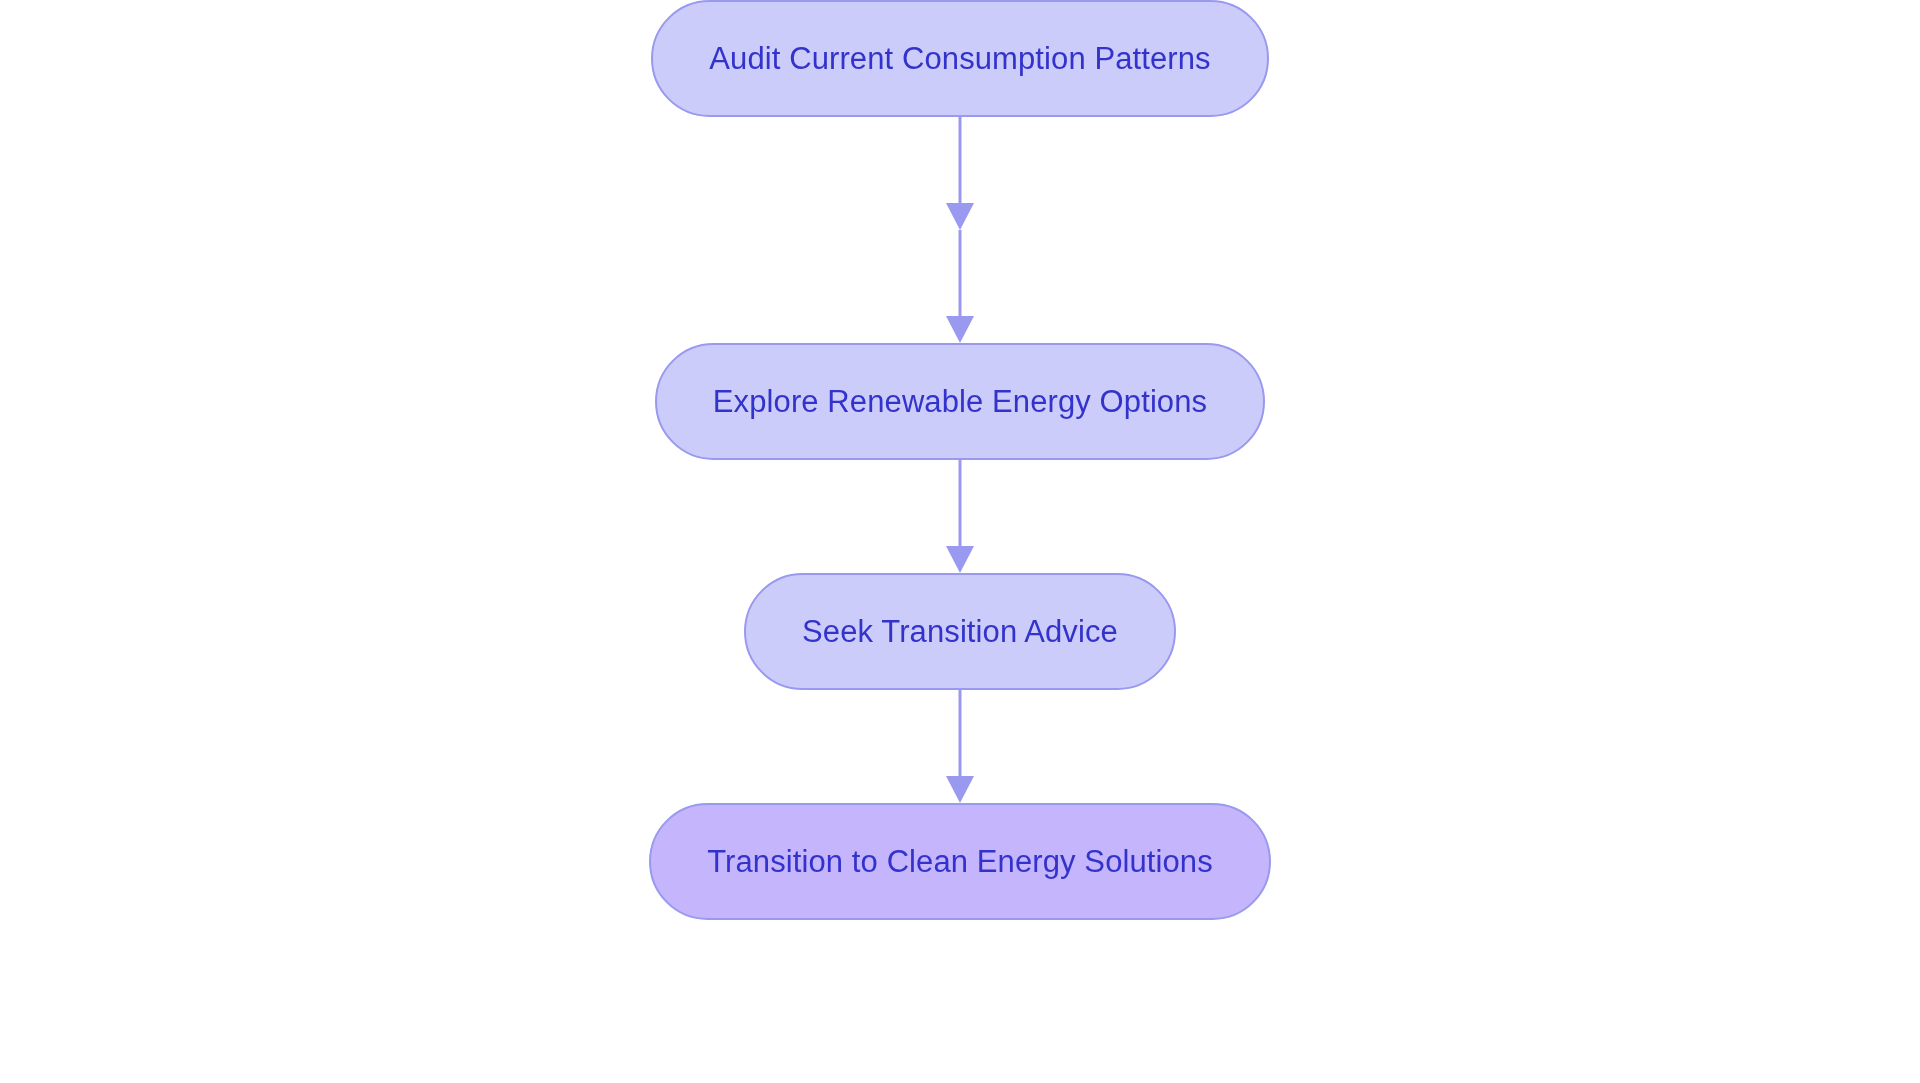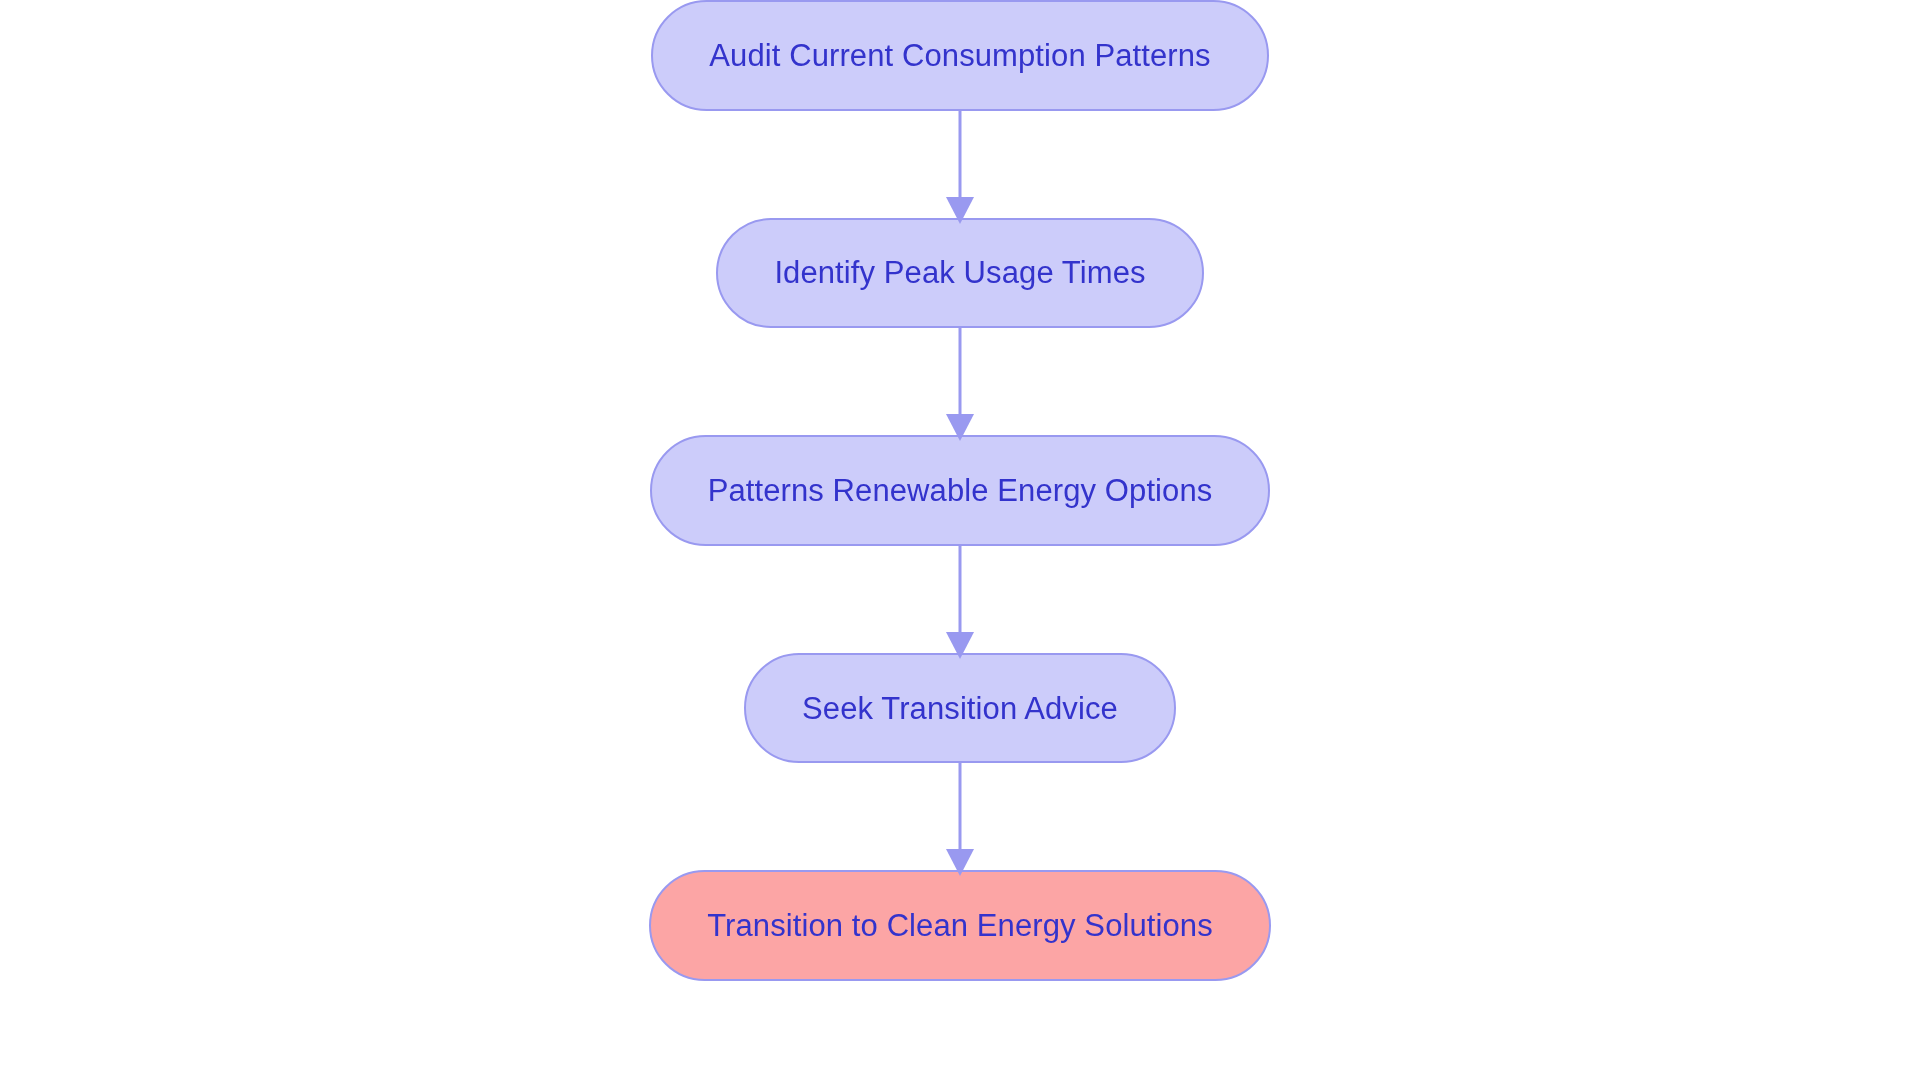--- a/index.html
+++ b/index.html
@@ -95,45 +95,42 @@
 
     <div class="node" style="background: rgb(204, 204, 250); border-color: rgb(153, 153, 240);">
       <span class="node-label" style="color: rgb(51, 51, 204);">Audit Current Consumption Patterns</span>
     </div>
 
     <div class="connector">
       <span class="shaft" style="background: rgb(153, 153, 240);"></span>
       <span class="head" style="border-top-color: rgb(153, 153, 240);"></span>
     </div>
 
-    <div class="node" style="background: rgb(204, 204, 250); border-color: rgb(153, 153, 240);">
-      <span class="node-label" style="color: rgb(51, 51, 204);">Identify Peak Usage Times</span>
-    </div>
 
     <div class="connector">
       <span class="shaft" style="background: rgb(153, 153, 240);"></span>
       <span class="head" style="border-top-color: rgb(153, 153, 240);"></span>
     </div>
 
     <div class="node" style="background: rgb(204, 204, 250); border-color: rgb(153, 153, 240);">
-      <span class="node-label" style="color: rgb(51, 51, 204);">Patterns Renewable Energy Options</span>
+      <span class="node-label" style="color: rgb(51, 51, 204);">Explore Renewable Energy Options</span>
     </div>
 
     <div class="connector">
       <span class="shaft" style="background: rgb(153, 153, 240);"></span>
       <span class="head" style="border-top-color: rgb(153, 153, 240);"></span>
     </div>
 
     <div class="node" style="background: rgb(204, 204, 250); border-color: rgb(153, 153, 240);">
       <span class="node-label" style="color: rgb(51, 51, 204);">Seek Transition Advice</span>
     </div>
 
     <div class="connector">
       <span class="shaft" style="background: rgb(153, 153, 240);"></span>
       <span class="head" style="border-top-color: rgb(153, 153, 240);"></span>
     </div>
 
-    <div class="node" style="background: #fca5a5; border-color: rgb(153, 153, 240); justify-content: center;">
+    <div class="node" style="background: #c4b5fd; border-color: rgb(153, 153, 240); justify-content: center;">
       <span class="node-label" style="color: rgb(51, 51, 204);">Transition to Clean Energy Solutions</span>
     </div>
 
   </div>
 </div>
 
 </body></html>

